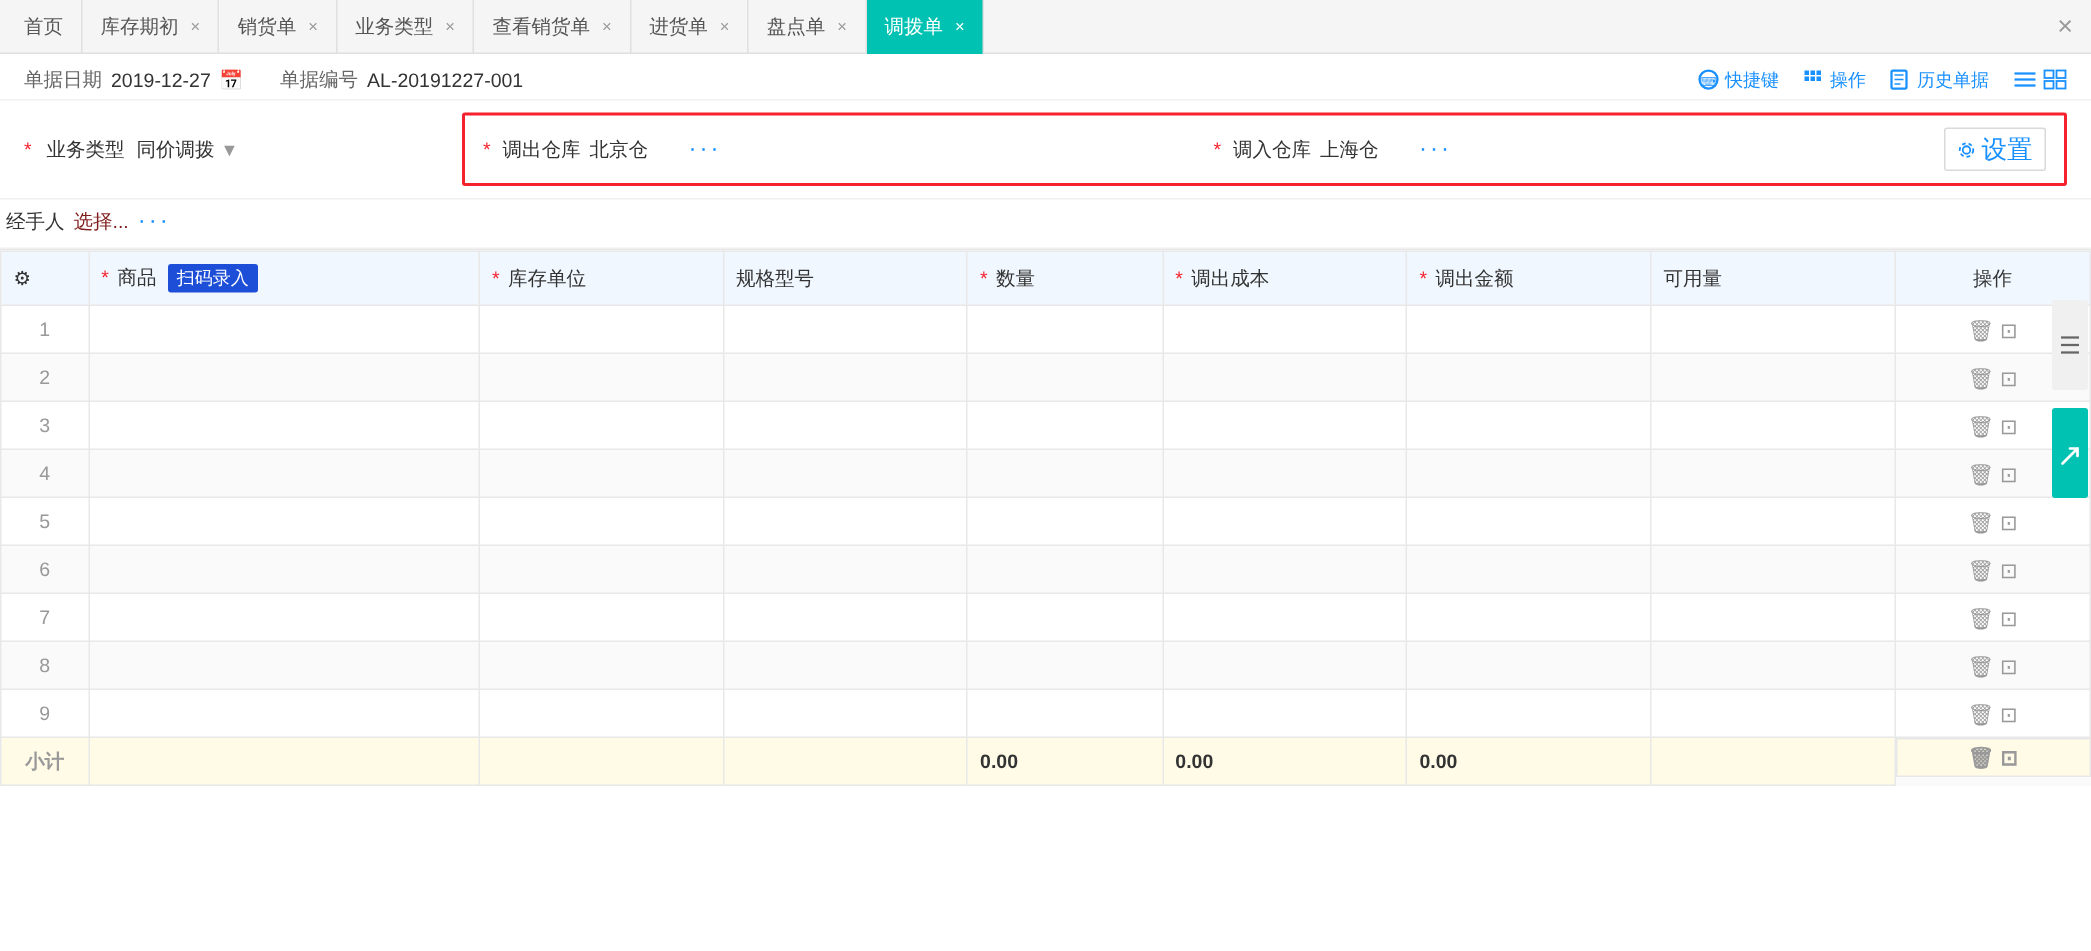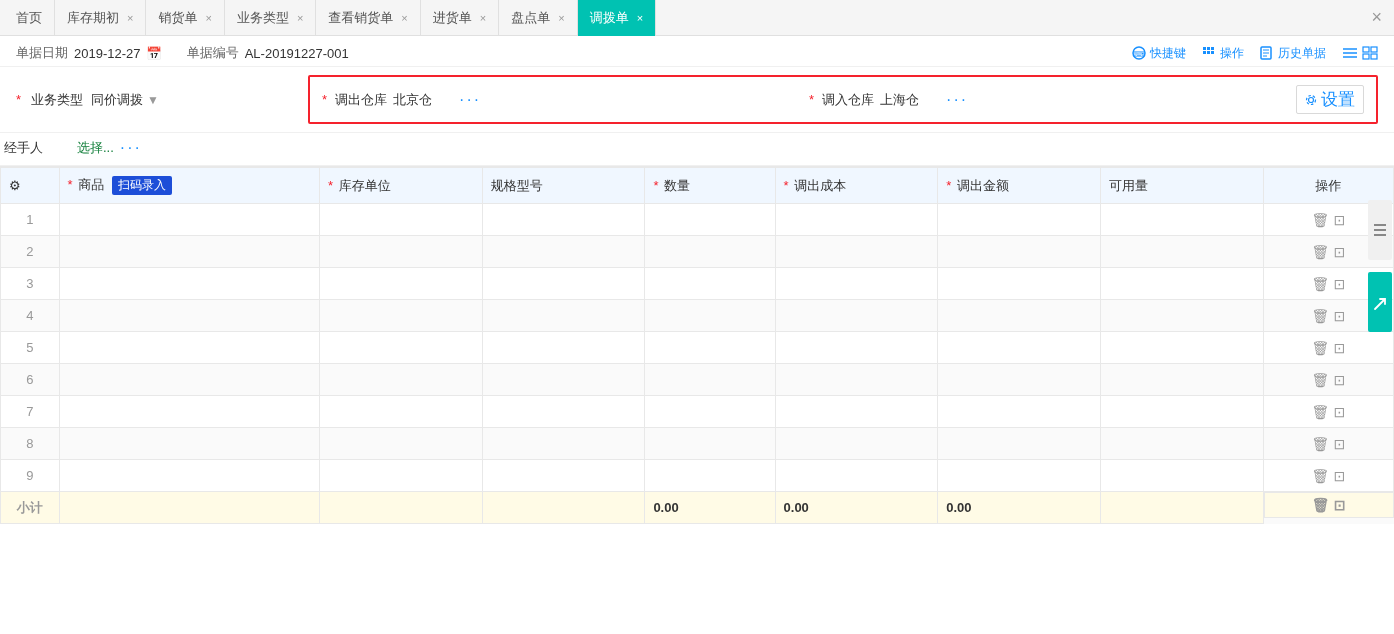--- a/index.html
+++ b/index.html
@@ -112,22 +112,21 @@
       gap: 4px;
       color: #1890ff;
       cursor: pointer;
       border: 1px solid #d9d9d9;
       padding: 2px 8px;
       border-radius: 2px;
       font-size: 17px;
       white-space: nowrap;
     }
     .person-placeholder {
-      color: #15803d;
-      margin-left: 28px;
+      color: #7f1d1d;
     }
 
     
     .table-container {
       flex: 1;
       overflow: auto;
       border-top: 1px solid #e8e8e8;
     }
     table {
       width: 100%;

